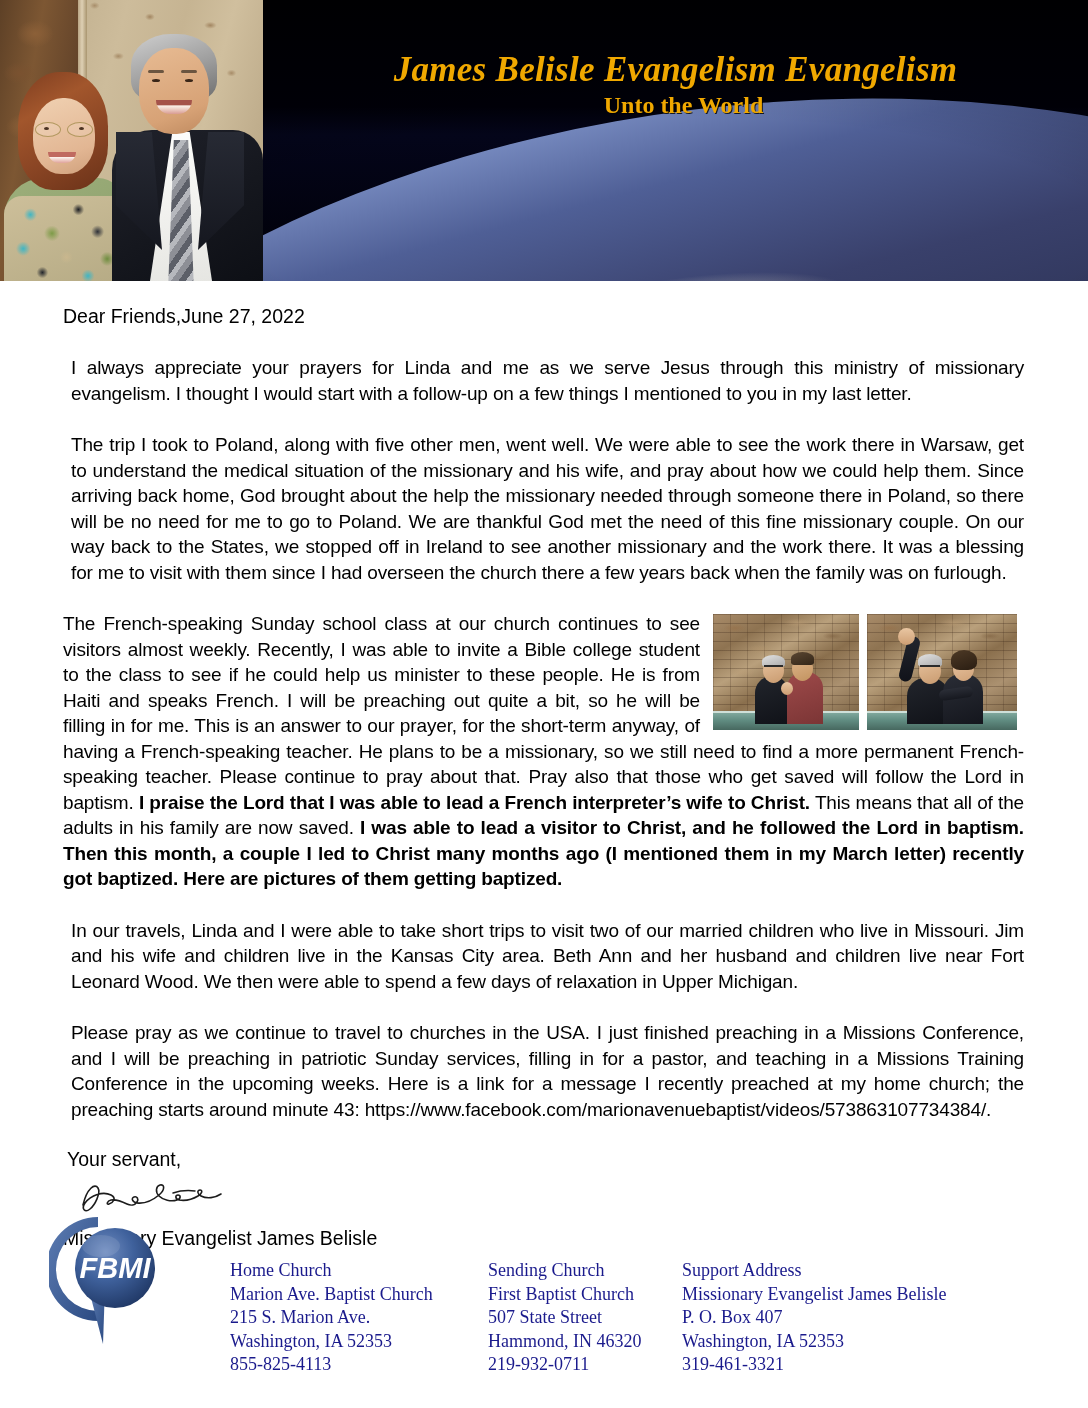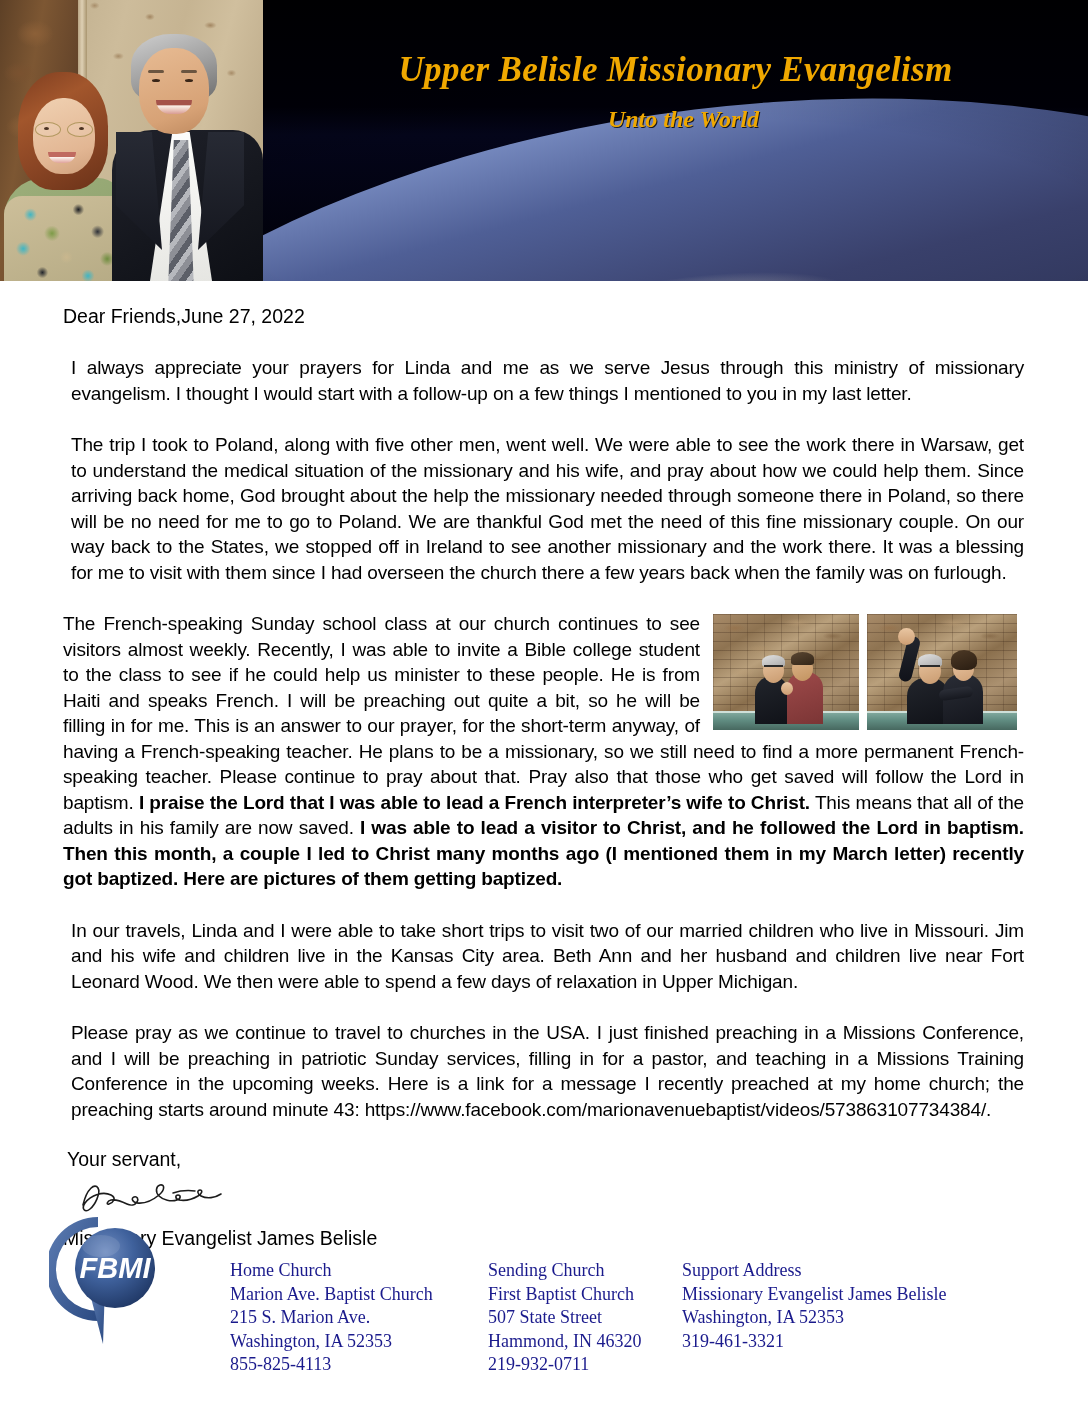--- a/index.html
+++ b/index.html
@@ -227,25 +227,24 @@
     font-style: italic;
     font-weight: bold;
     font-size: 35px;
     letter-spacing: .3px;
     color: #f0a800;
     line-height: 1.05;
     text-shadow: 1px 1px 0 rgba(0,0,0,.8);
   }
   .banner-subtitle {
     font-family: "Liberation Serif", "DejaVu Serif", serif;
-    font-style: italic;
     font-weight: bold;
     font-size: 24px;
     color: #f0a800;
-    margin-top: 17px;
+    margin-top: 3px;
     text-shadow: 1px 1px 0 rgba(0,0,0,.8);
     padding-left: 16px;
   }
 
   
   .letter {
     position: relative;
     padding: 24px 64px 0 63px;
   }
   .salutation-row {
@@ -434,21 +433,21 @@
     <div class="cp-m-smile"></div>
   </div>
 
   <div class="space-banner">
     <div class="sb-space"></div>
     <div class="sb-limb"></div>
     <div class="sb-earth"></div>
     <div class="sb-vignette"></div>
 
     <div class="banner-titles">
-      <div class="banner-title">Upper Belisle Missionary Evangelism</div>
+      <div class="banner-title">James Belisle Evangelism Evangelism</div>
       <div class="banner-subtitle">Unto the World</div>
     </div>
   </div>
 </div>
 
 <div class="letter">
 
   <div class="salutation-row">
     <div class="salutation">Dear Friends,</div>
     <div class="date">June 27, 2022</div>
@@ -545,18 +544,19 @@
       <div>Sending Church</div>
       <div>First Baptist Church</div>
       <div>507 State Street</div>
       <div>Hammond, IN 46320</div>
       <div>219-932-0711</div>
     </div>
 
     <div class="fcol c3">
       <div>Support Address</div>
       <div>Missionary Evangelist James Belisle</div>
+      <div>P. O. Box 407</div>
       <div>Washington, IA 52353</div>
       <div>319-461-3321</div>
     </div>
 
   </div>
 </div>
 
 </body></html>

